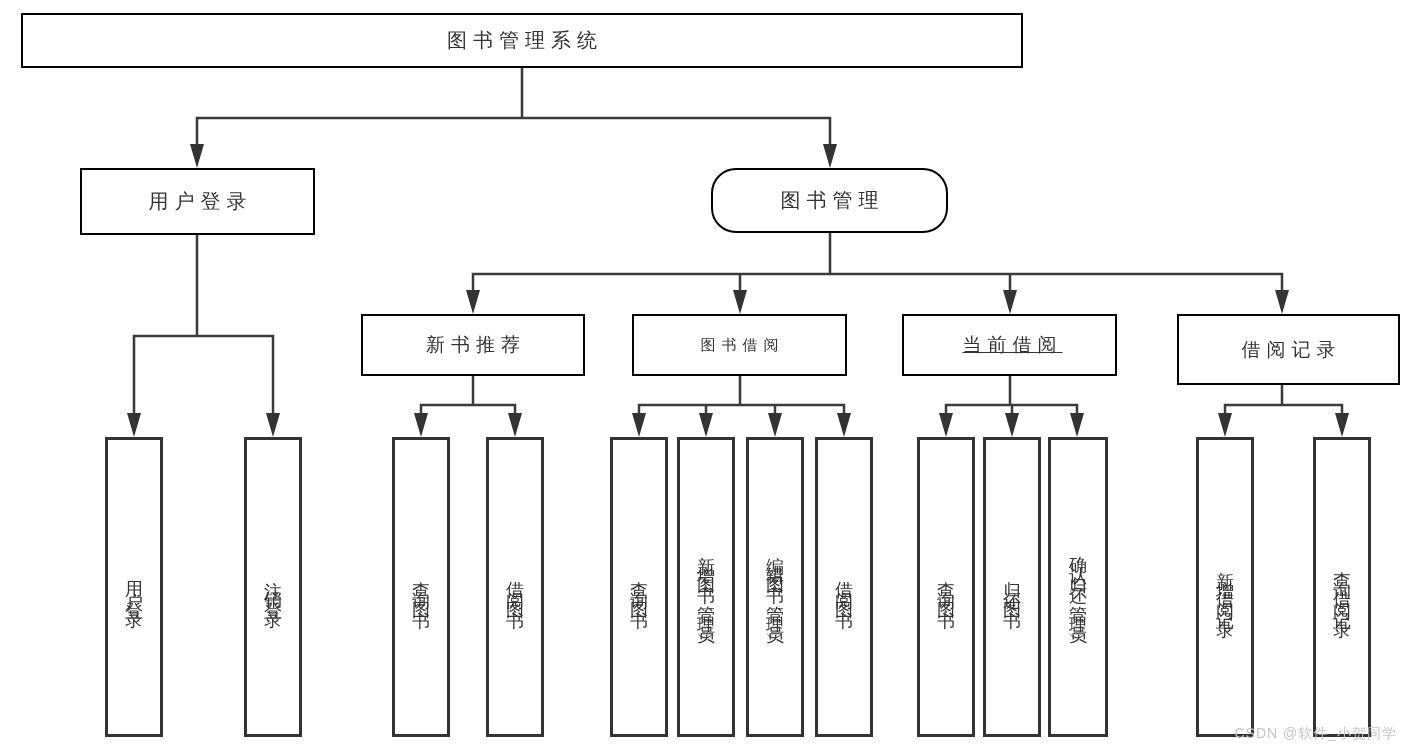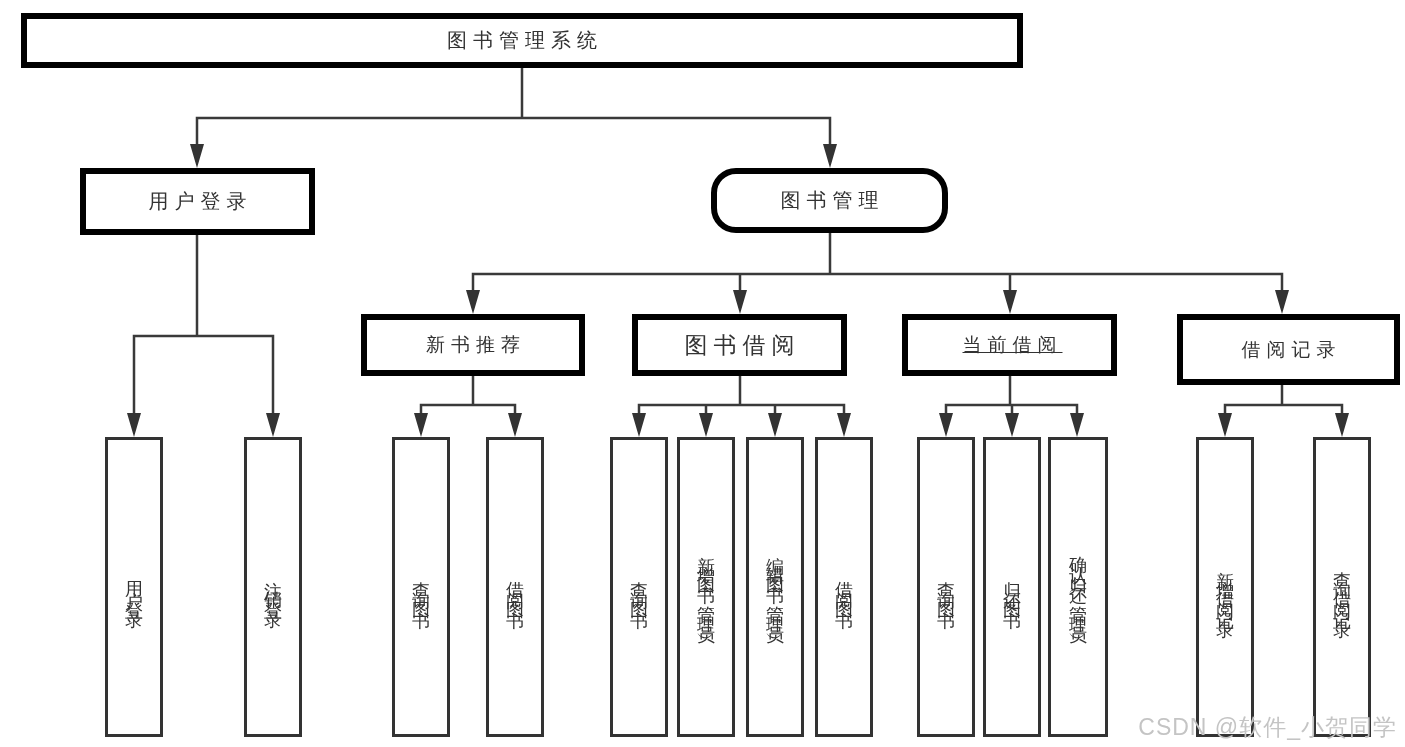--- a/index.html
+++ b/index.html
@@ -12,21 +12,21 @@
     overflow: hidden;
   }
   svg.connectors {
     position: absolute;
     left: 0; top: 0;
     width: 1405px; height: 747px;
   }
   .hbox {
     position: absolute;
     box-sizing: border-box;
-    border: 6px solid #000000;
+    border: 2px solid #000000;
     background: #ffffff;
     display: flex;
     align-items: center;
     justify-content: center;
     color: #333333;
     font-size: 20px;
     letter-spacing: 6px;
     text-indent: 6px;
     white-space: nowrap;
   }
@@ -49,21 +49,21 @@
     font-size: 18px;
     line-height: 1;
     letter-spacing: 10px;
     white-space: nowrap;
   }
   .watermark {
     position: absolute;
     right: 8px;
     bottom: 4px;
     color: #c4c4c4;
-    font-size: 23px;
+    font-size: 14px;
     letter-spacing: 1px;
     white-space: nowrap;
   }
 </style>
 </head>
 <body>
 
 <div class="canvas">
 
   <svg class="connectors" viewBox="0 0 1405 747" xmlns="http://www.w3.org/2000/svg">
@@ -122,21 +122,21 @@
       M1225 437 l-7 -24 h14 z
       M1342 437 l-7 -24 h14 z"></path>
   </svg>
 
   <div class="hbox" style="left:21px; top:13px; width:1002px; height:55px;">图书管理系统</div>
 
   <div class="hbox" style="left:80px; top:168px; width:235px; height:67px;">用户登录</div>
   <div class="hbox" style="left:711px; top:168px; width:237px; height:65px;border-radius:25px;">图书管理</div>
 
   <div class="hbox" style="left:361px; top:314px; width:224px; height:62px; font-size:19px;">新书推荐</div>
-  <div class="hbox" style="left:632px; top:314px; width:215px; height:62px; font-size:23px;">图书借阅</div>
+  <div class="hbox" style="left:632px; top:314px; width:215px; height:62px; font-size:15px;">图书借阅</div>
   <div class="hbox" style="left:902px; top:314px; width:215px; height:62px; font-size:19px;text-decoration:underline;">当前借阅</div>
   <div class="hbox" style="left:1171px; top:314px; width:223px; height:71px; font-size:19px;margin-left:6px;">借阅记录</div>
 
   <div class="vbox" style="left:105px;">
     <span>用户登录</span>
   </div>
   <div class="vbox" style="left:244px;">
     <span>注销登录</span>
   </div>
 

